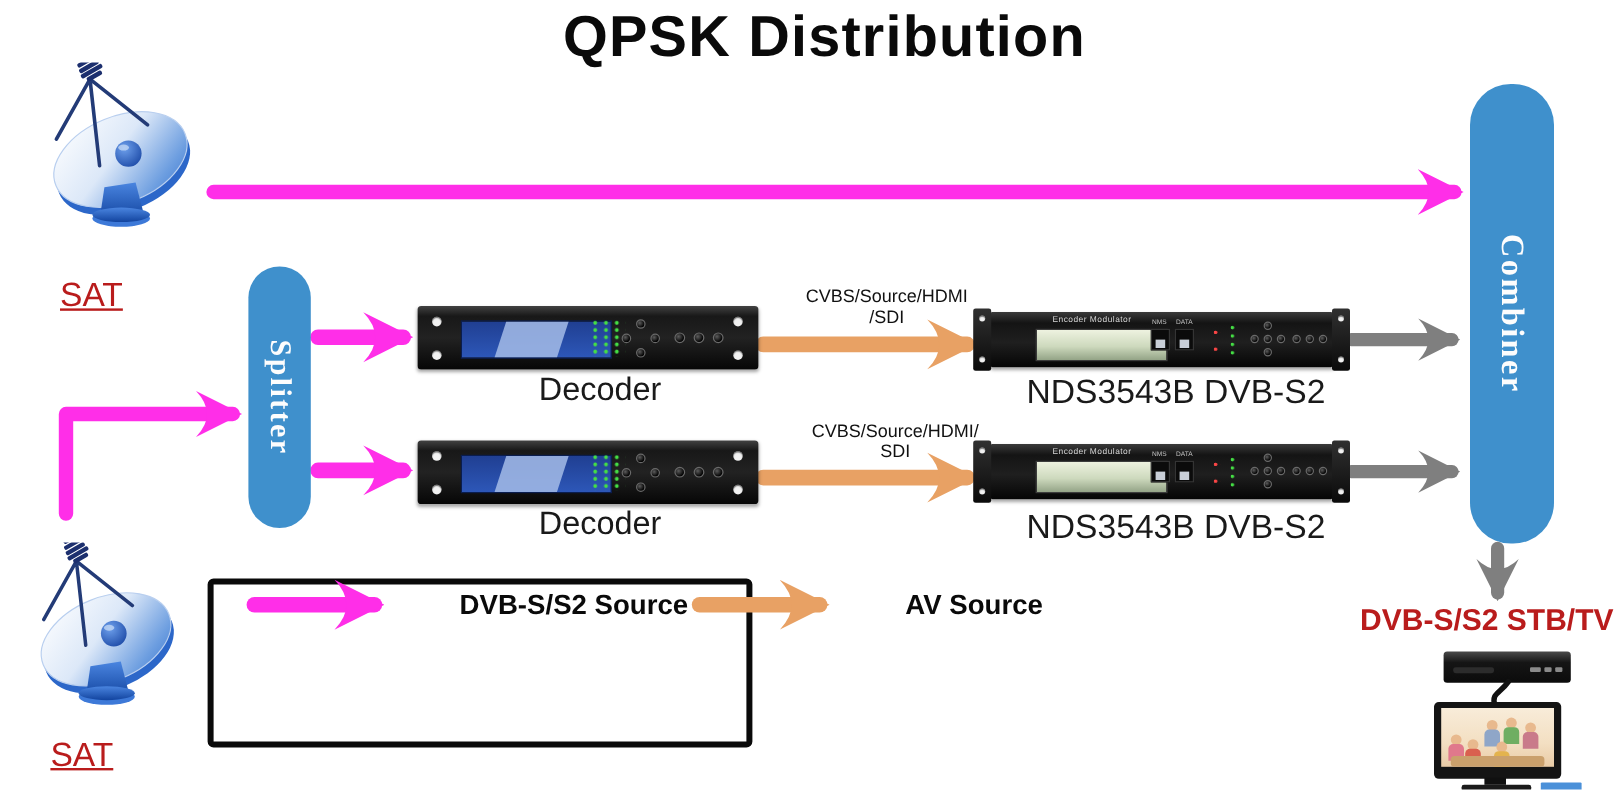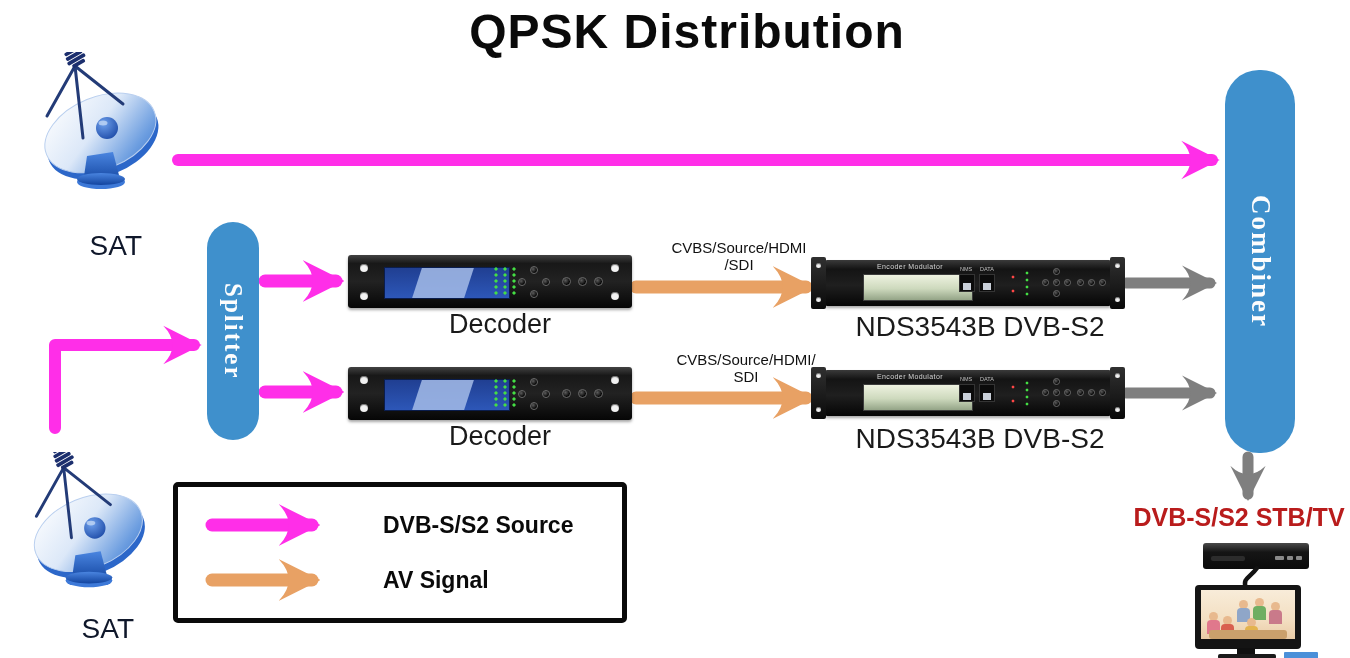--- a/index.html
+++ b/index.html
@@ -10,21 +10,21 @@
   .abs{position:absolute;}
 
   
   .title{
     left:0;right:0;top:4px;text-align:center;
     font-size:48px;font-weight:bold;letter-spacing:1px;color:#0a0a0a;
     transform:translateX(12px);
   }
 
   
-  .sat-label{font-size:28px;color:#0f172a;text-align:right;}
+  .sat-label{font-size:28px;color:#b91c1c;text-align:left;text-decoration:underline;}
   .dev-label{font-size:27px;color:#1a1a1a;text-align:center;}
   .mod-label{font-size:28px;color:#1a1a1a;text-align:center;}
   .sig-label{font-size:15px;line-height:17px;color:#111;text-align:center;}
   .out-label{font-size:25px;font-weight:bold;color:#b91c1c;text-align:center;}
 
   
   .pill{
     position:absolute;background:#3f90cc;border-radius:34px;
     display:flex;align-items:center;justify-content:center;
   }
@@ -72,21 +72,21 @@
   .led-col.red{left:186px;top:15px;height:24px;
     background-image:radial-gradient(circle at 2px 2px,#ff4646 1.2px,rgba(0,0,0,0) 1.7px);
     background-size:6px 14px;}
   .led-col.green{left:200px;top:11px;height:28px;
     background-image:radial-gradient(circle at 2px 2px,#44df44 1.2px,rgba(0,0,0,0) 1.7px);
     background-size:6px 7px;}
 
   
   .legend{position:absolute;left:173px;top:482px;width:420px;height:131px;
     border:5px solid #0a0a0a;border-radius:5px;background:#fff;
-    display:flex;flex-direction:column;justify-content:space-evenly;padding-left:24px;box-sizing:content-box;}
+    display:flex;flex-direction:row;justify-content:space-evenly;padding-left:24px;box-sizing:content-box;}
   .legend-row{display:flex;align-items:center;height:34px;}
   .legend-row svg{overflow:visible;flex:none;}
   .legend-label{margin-left:26px;font-size:23px;font-weight:bold;color:#0a0a0a;white-space:nowrap;}
 
   
   .stb{position:absolute;left:23px;top:3px;width:106px;height:26px;border-radius:3px;
     background:linear-gradient(180deg,#4a4a4a 0%,#151515 35%,#0b0b0b 100%);}
   .stb .slot{position:absolute;left:8px;top:13px;width:34px;height:5px;background:#2c2c2c;border-radius:2px;}
   .stb .det{position:absolute;top:13px;width:9px;height:4px;background:#8a8a8a;border-radius:1px;}
   .tv{position:absolute;left:15px;top:45px;width:106px;height:64px;border-radius:4px;background:#141414;}
@@ -344,15 +344,15 @@
   <div class="legend-row">
     <svg width="155" height="30">
       <line x1="10" y1="15" x2="110" y2="15" stroke-width="13" stroke-linecap="round" marker-end="url(#head-pink)" stroke="#ff2ee8"></line>
     </svg>
     <span class="legend-label">DVB-S/S2 Source</span>
   </div>
   <div class="legend-row">
     <svg width="155" height="30">
       <line x1="10" y1="15" x2="110" y2="15" stroke-width="13" stroke-linecap="round" marker-end="url(#head-orange)" stroke="#e8a164"></line>
     </svg>
-    <span class="legend-label">AV Signal</span>
+    <span class="legend-label">AV Source</span>
   </div>
 </div>
 
 </body></html>

